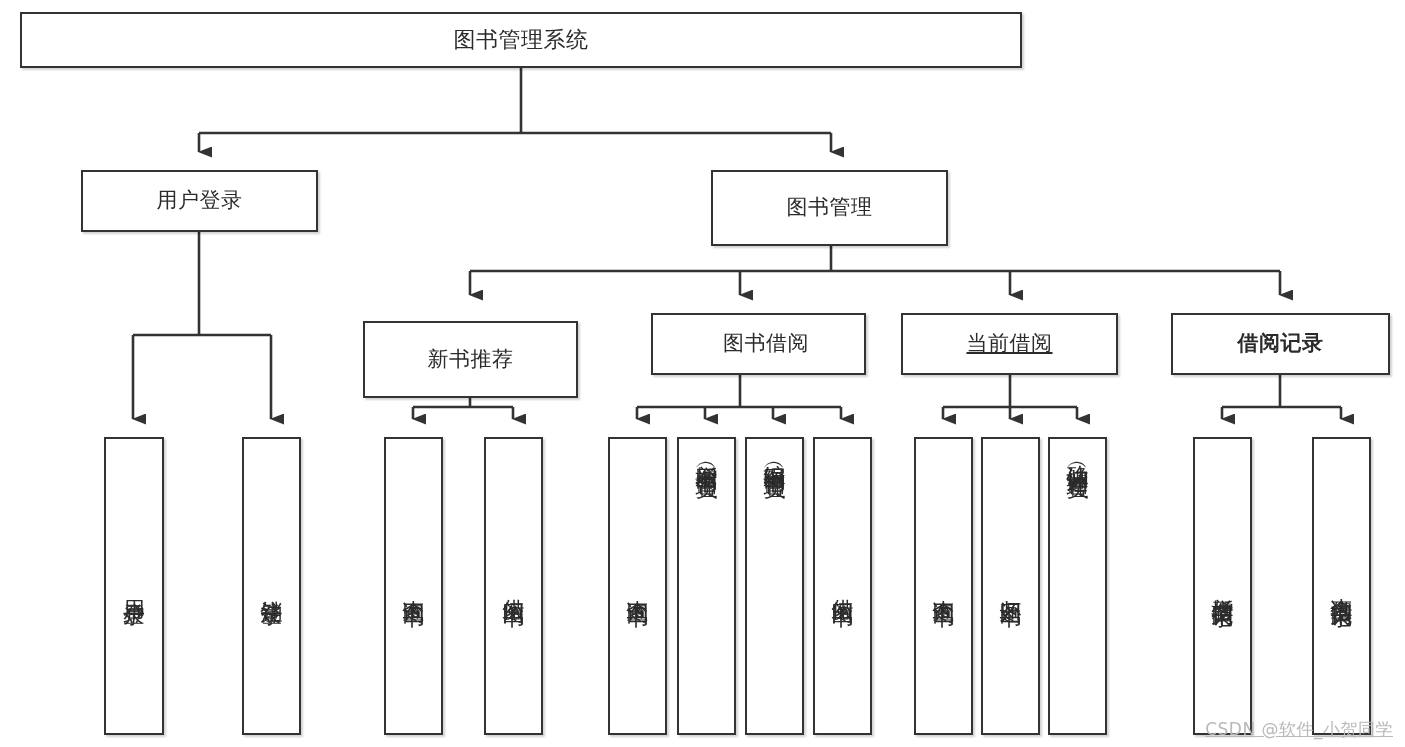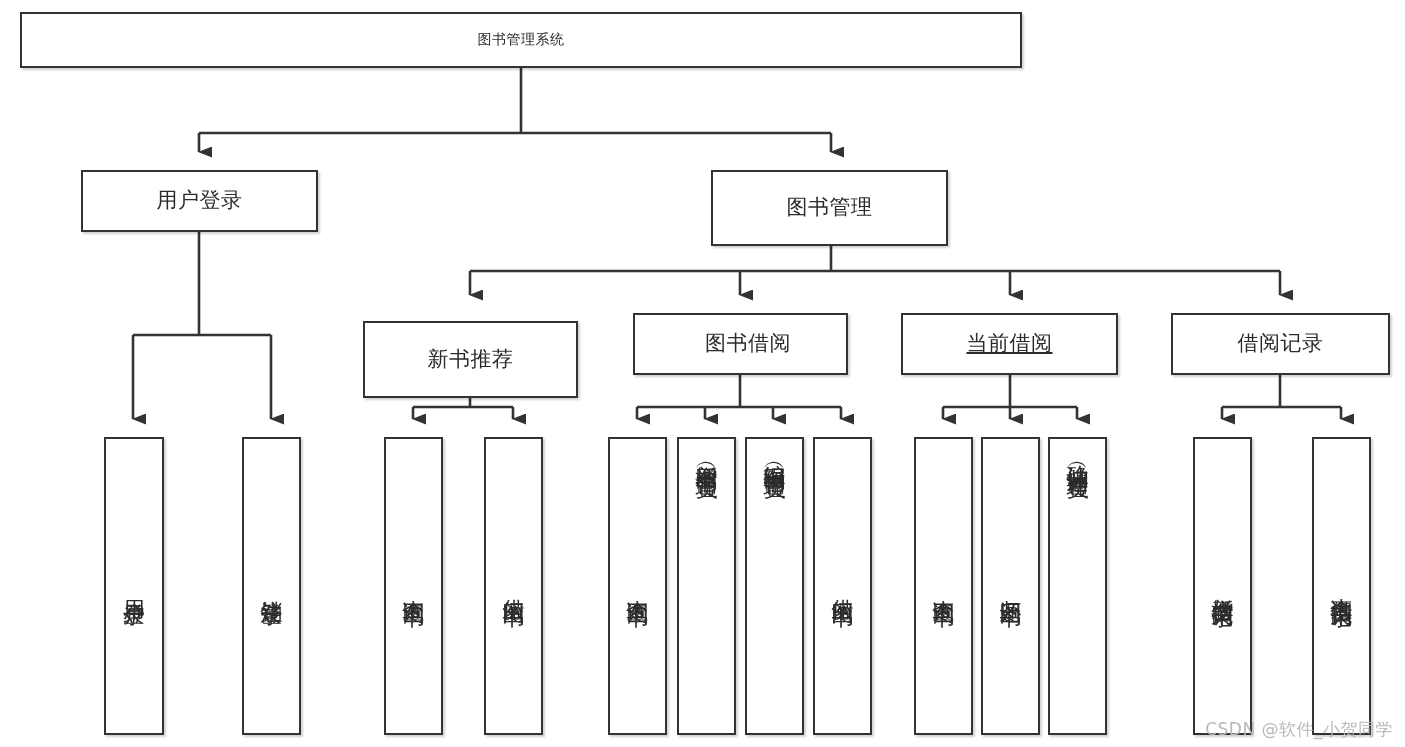--- a/index.html
+++ b/index.html
@@ -42,21 +42,21 @@
     text-align: center;
     line-height: 1.12;
     white-space: pre;
   }
   
   .node.horiz .node-label {
     font-size: 21px;
     letter-spacing: 0.5px;
   }
   .node.root .node-label {
-    font-size: 14px;
+    font-size: 22px;
   }
   
   .node.vert {
     align-items: flex-start;
     padding-top: 8px;
   }
   .node.vert .node-label {
     writing-mode: vertical-rl;
     text-orientation: upright;
     font-size: 22px;
@@ -74,20 +74,21 @@
   }
   .watermark {
     position: absolute;
     right: 12px;
     bottom: 6px;
     font-size: 17px;
     color: #b9b9b9;
     letter-spacing: 0.5px;
     white-space: nowrap;
     user-select: none;
+    text-decoration: underline;
   }
 </style>
 </head>
 <body>
 
 <div id="canvas">
 
   <svg class="wires" viewBox="0 0 1405 747" xmlns="http://www.w3.org/2000/svg">
     <defs>
       <marker id="arrow" viewBox="0 0 12 14" refX="5.5" refY="13" markerWidth="12" markerHeight="14" orient="auto-start-reverse" markerUnits="userSpaceOnUse">
@@ -148,29 +149,29 @@
   </div>
 
   <div class="node horiz" style="left:711px; top:170px; width:237px; height:76px;">
     <span class="node-label">图书管理</span>
   </div>
 
   <div class="node horiz" style="left:363px; top:313px; width:215px; height:77px;margin-top:8px;">
     <span class="node-label">新书推荐</span>
   </div>
 
-  <div class="node horiz" style="left:633px; top:313px; width:215px; height:62px;padding-left:15px;">
+  <div class="node horiz" style="left:651px; top:313px; width:215px; height:62px;padding-left:15px;">
     <span class="node-label">图书借阅</span>
   </div>
 
   <div class="node horiz" style="left:901px; top:313px; width:217px; height:62px;text-decoration:underline;">
     <span class="node-label">当前借阅</span>
   </div>
 
-  <div class="node horiz" style="left:1171px; top:313px; width:219px; height:62px;">
+  <div class="node horiz" style="left:1171px; top:313px; width:219px; height:62px;font-weight:bold;">
     <span class="node-label">借阅记录</span>
   </div>
 
   <div class="node vert center" style="left:104px; top:437px; width:60px; height:298px;">
     <span class="node-label">用户登录</span>
   </div>
 
   <div class="node vert center" style="left:242px; top:437px; width:59px; height:298px;">
     <span class="node-label">注销登录</span>
   </div>

